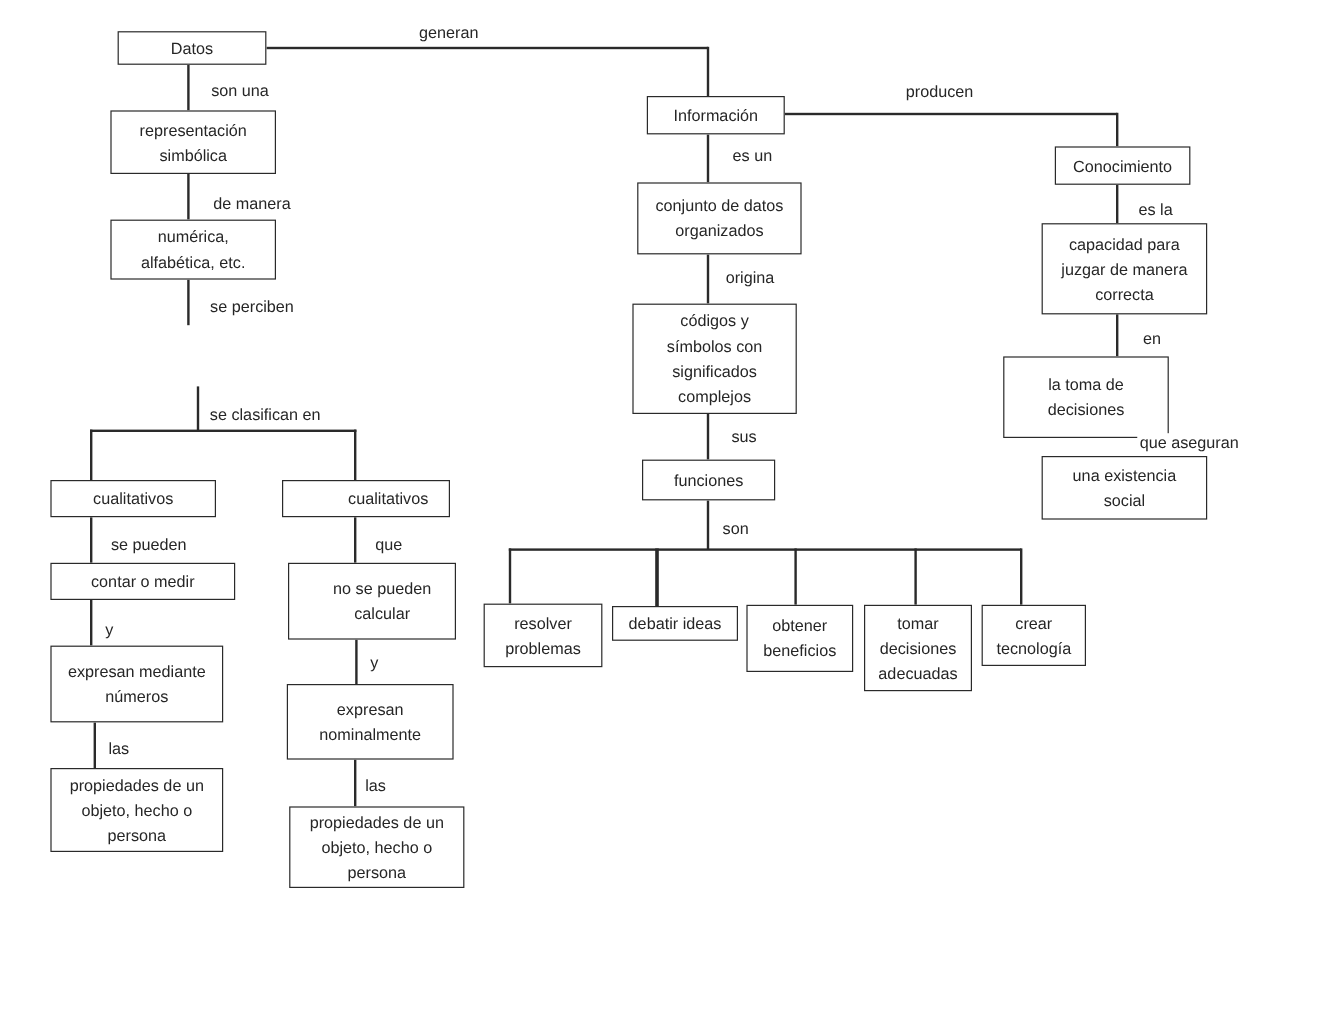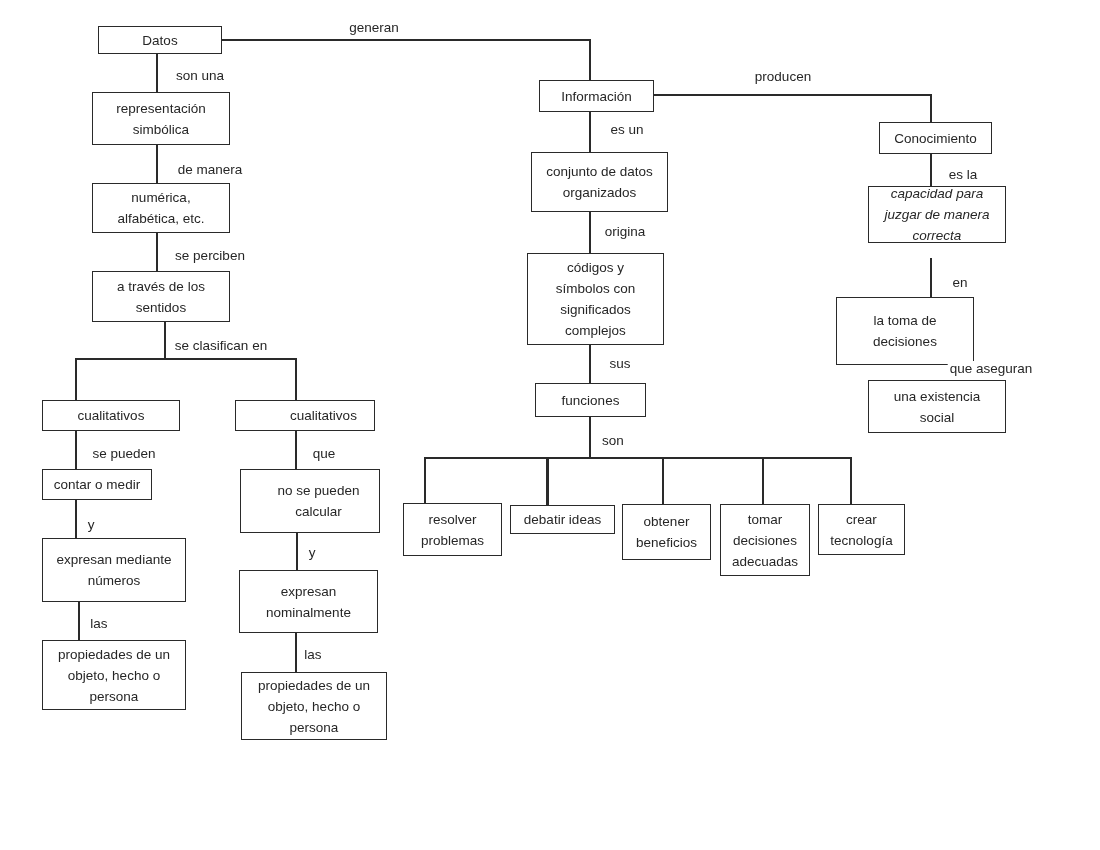--- a/index.html
+++ b/index.html
@@ -77,25 +77,23 @@
     <div class="edge" style="left: 654px; top: 94px; width: 277px; height: 1.5px;"></div>
     <div class="edge" style="left: 930px; top: 94px; width: 1.5px; height: 28px;"></div>
     <div class="edge" style="left: 930px; top: 154px; width: 1.5px; height: 32px;"></div>
     <div class="edge" style="left: 930px; top: 258px; width: 1.5px; height: 39px;"></div>
     <div class="edge" style="left: 962px; top: 350px; width: 1.5px; height: 6px;"></div>
     <div class="node" style="left: 98px; top: 26px; width: 124px; height: 28px;">Datos</div>
     <div class="node" style="left: 92px; top: 92px; width: 138px; height: 53px;">representación
 simbólica</div>
     <div class="node" style="left: 92px; top: 183px; width: 138px; height: 50px;">numérica,
 alfabética, etc.</div>
-    <div class="node" style="left: 92px; top: 271px; width: 138px; height: 51px;">a través de los
-sentidos</div>
     <div class="node" style="left: 42px; top: 400px; width: 138px; height: 31px;">cualitativos</div>
     <div class="node" style="left: 235px; top: 400px; width: 140px; height: 31px; padding-left: 40px;">cualitativos</div>
-    <div class="node" style="left: 42px; top: 469px; width: 110px; height: 31px; text-align: center;">contar o medir</div>
+    <div class="node" style="left: 42px; top: 469px; width: 154px; height: 31px; text-align: center;">contar o medir</div>
     <div class="node" style="left: 42px; top: 538px; width: 144px; height: 64px;">expresan mediante
 números</div>
     <div class="node" style="left: 42px; top: 640px; width: 144px; height: 70px;">propiedades de un
 objeto, hecho o
 persona</div>
     <div class="node" style="left: 240px; top: 469px; width: 140px; height: 64px; padding-left: 20px;">no se pueden
 calcular</div>
     <div class="node" style="left: 239px; top: 570px; width: 139px; height: 63px;">expresan
 nominalmente</div>
     <div class="node" style="left: 241px; top: 672px; width: 146px; height: 68px;">propiedades de un
@@ -113,21 +111,21 @@
 problemas</div>
     <div class="node" style="left: 510px; top: 505px; width: 105px; height: 29px;">debatir ideas</div>
     <div class="node" style="left: 622px; top: 504px; width: 89px; height: 56px;">obtener
 beneficios</div>
     <div class="node" style="left: 720px; top: 504px; width: 90px; height: 72px;">tomar
 decisiones
 adecuadas</div>
     <div class="node" style="left: 818px; top: 504px; width: 87px; height: 51px;">crear
 tecnología</div>
     <div class="node" style="left: 879px; top: 122px; width: 113px; height: 32px;">Conocimiento</div>
-    <div class="node" style="left: 868px; top: 186px; width: 138px; height: 57px; font-style: italic;">capacidad para
+    <div class="node" style="left: 868px; top: 186px; width: 138px; height: 76px;">capacidad para
 juzgar de manera
 correcta</div>
     <div class="node" style="left: 836px; top: 297px; width: 138px; height: 68px; text-align: center;">la toma de
 decisiones</div>
     <div class="node" style="left: 868px; top: 380px; width: 138px; height: 53px;">una existencia
 social</div>
     <span class="link-label" style="left: 374px; top: 28px;">generan</span>
     <span class="link-label" style="left: 200px; top: 76px; text-align: center;">son una</span>
     <span class="link-label" style="left: 210px; top: 170px;">de manera</span>
     <span class="link-label" style="left: 210px; top: 256px;">se perciben</span>

